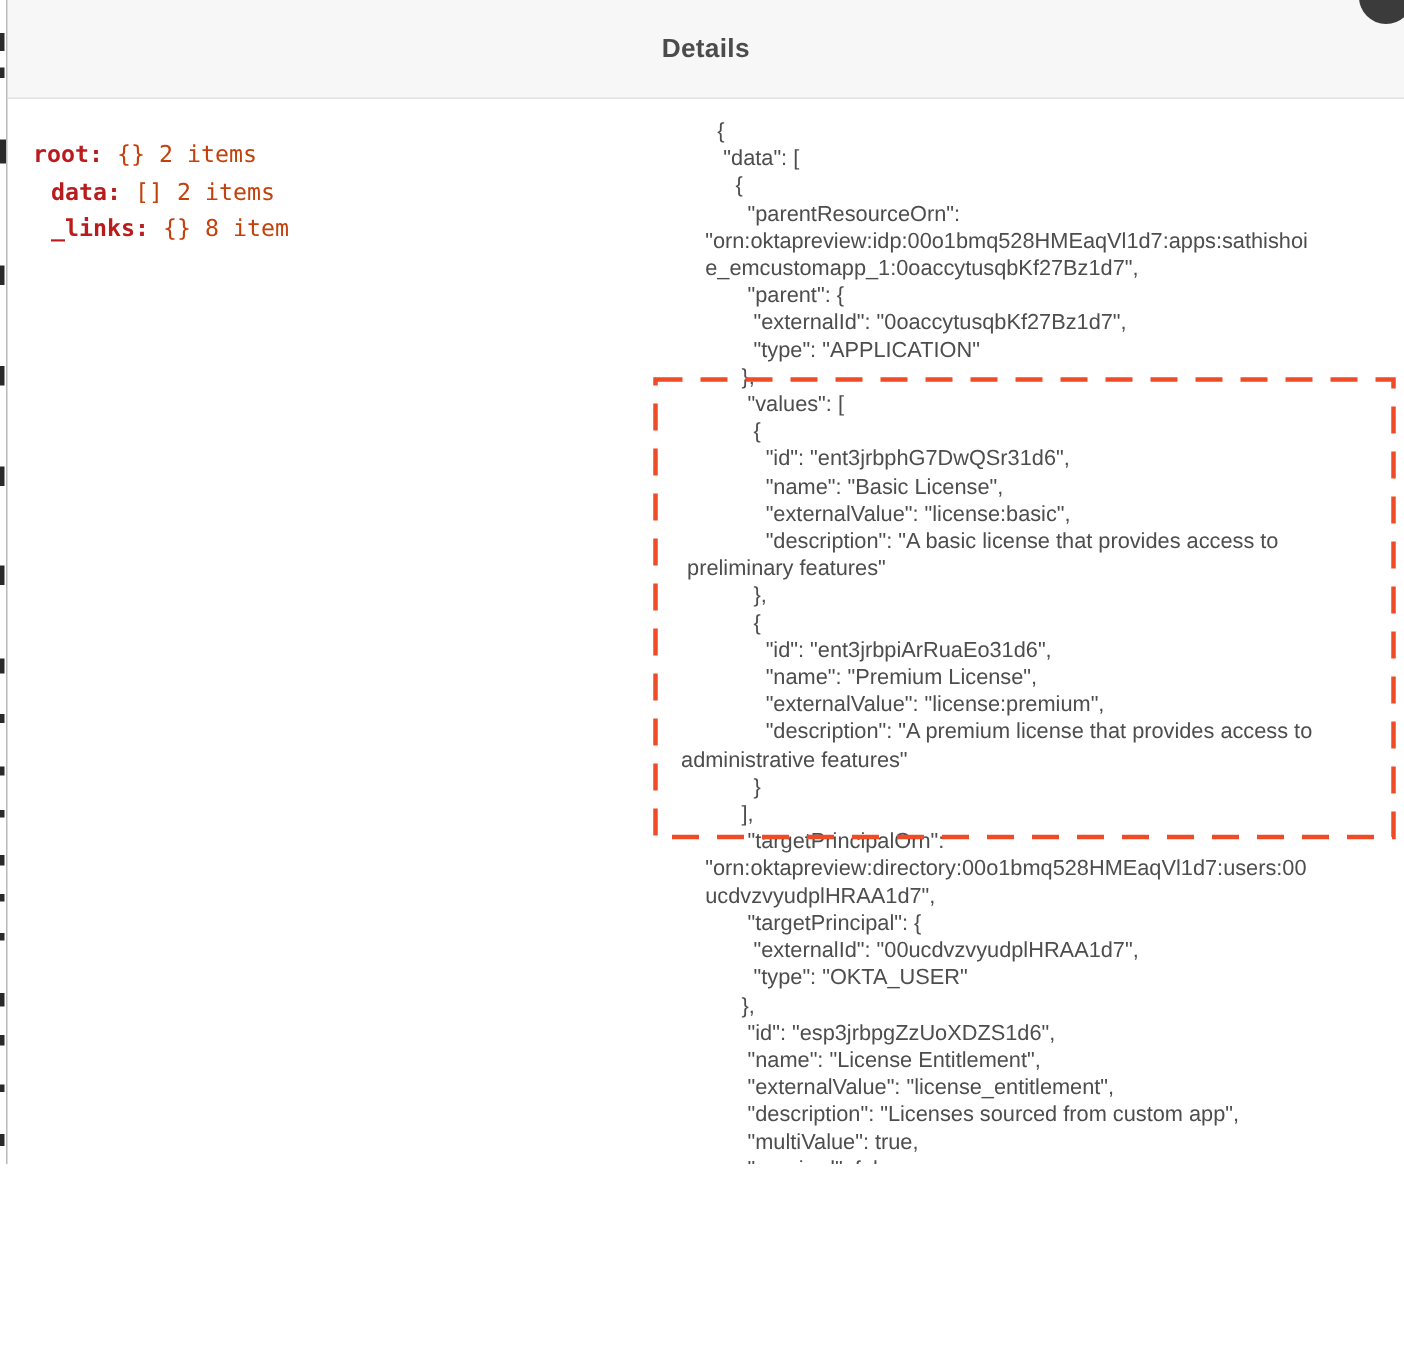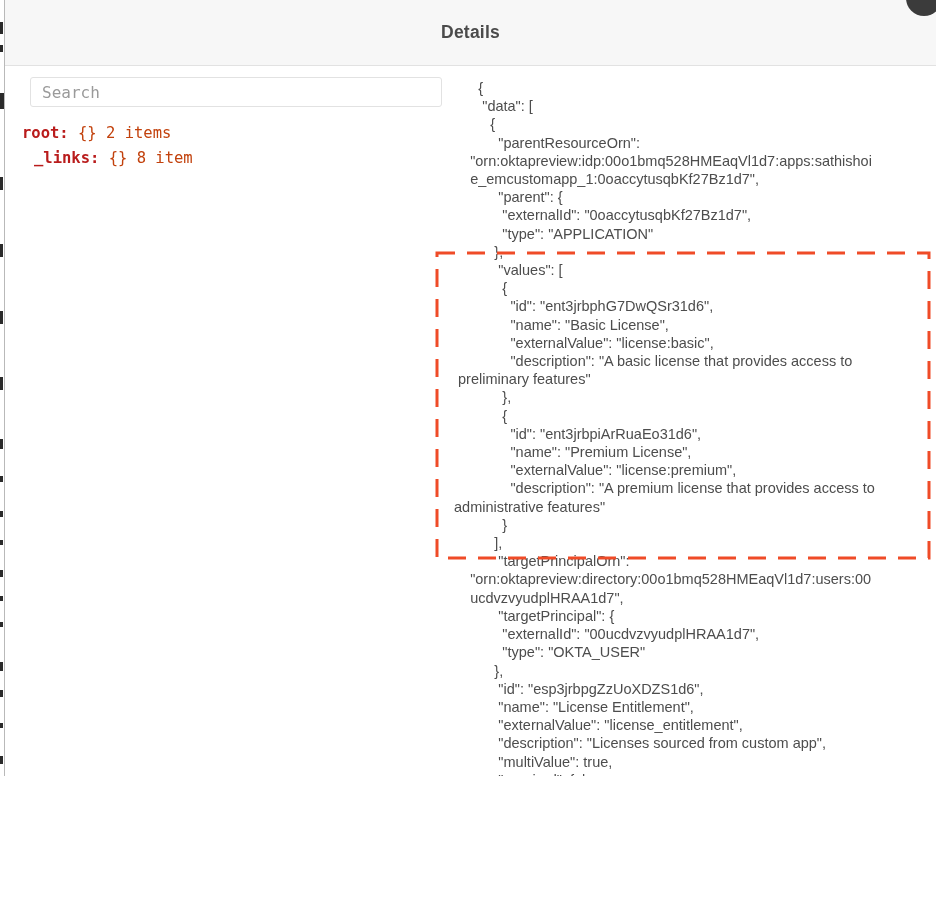--- a/index.html
+++ b/index.html
@@ -96,23 +96,23 @@
   <div class="modal">
 
     <div class="modal-header">
       <div class="modal-title">Details</div>
       <button class="close-btn" aria-label="close"></button>
     </div>
 
     <div class="modal-body">
 
       <div class="left-panel">
-        <input class="search" type="text" placeholder="Search" style="">
         <div class="tree">
           <div class="tree-row depth-0"><span class="tree-key">root: </span><span class="tree-meta">{} 2 items</span></div>
+          <div class="tree-row depth-1"><span class="tree-key">data: </span><span class="tree-meta">[] 2 items</span></div>
           <div class="tree-row depth-1"><span class="tree-key">_links: </span><span class="tree-meta">{} 8 item</span></div>
         </div>
       </div>
 
       <pre class="json-view">       {
         "data": [
           {
             "parentResourceOrn":
      "orn:oktapreview:idp:00o1bmq528HMEaqVl1d7:apps:sathishoi
      e_emcustomapp_1:0oaccytusqbKf27Bz1d7",

